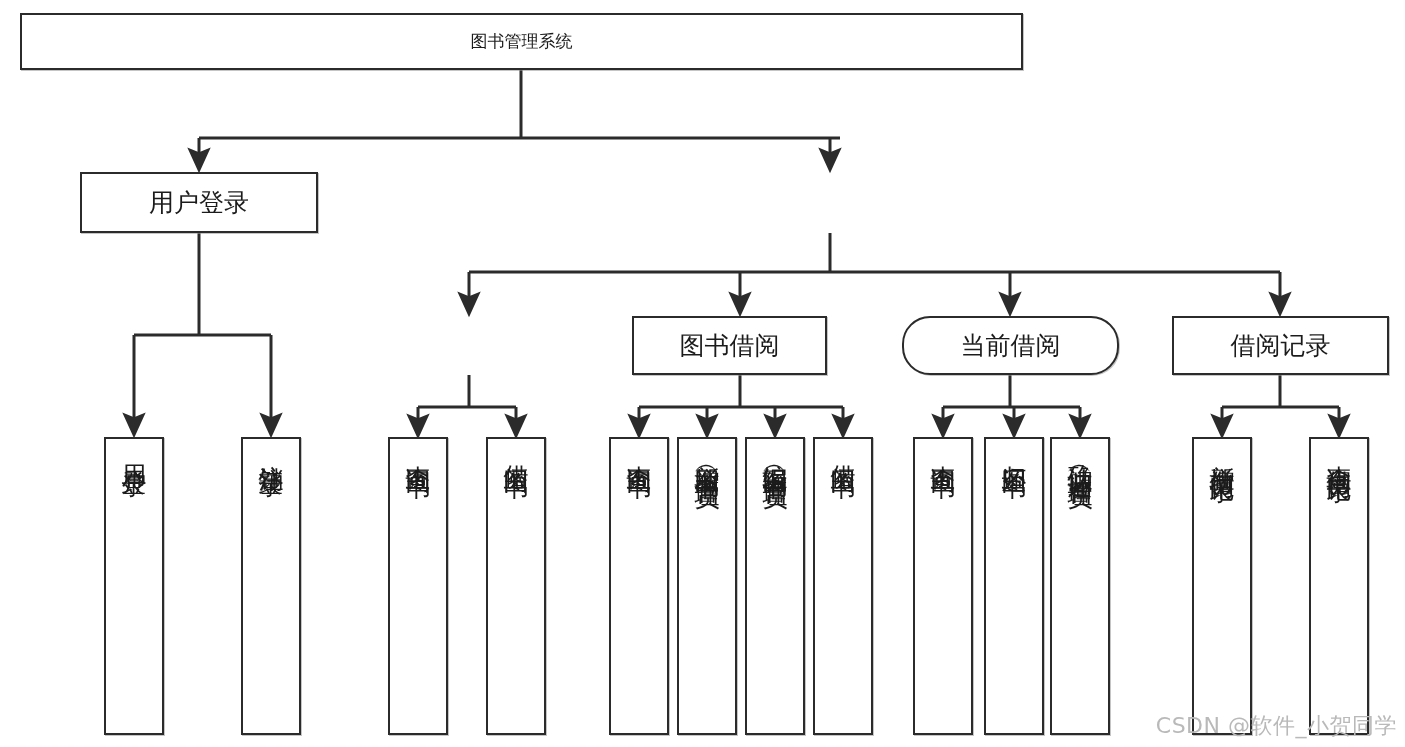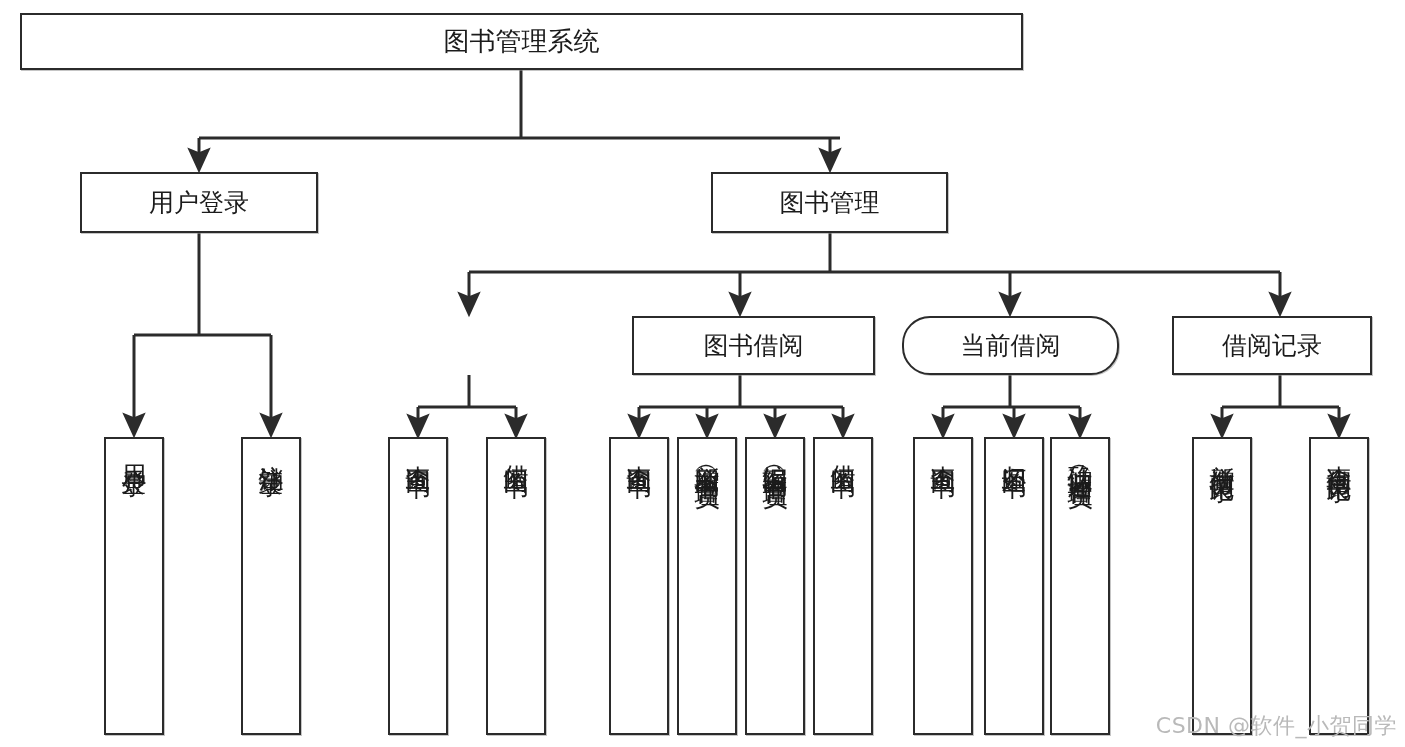--- a/index.html
+++ b/index.html
@@ -39,21 +39,21 @@
     display: block;
     text-align: center;
     line-height: 1.18;
     white-space: nowrap;
   }
   
   .node.h .node-label {
     font-size: 25px;
   }
   .node.title .node-label {
-    font-size: 26px;
+    font-size: 17px;
   }
   
   .node.v {
     align-items: flex-start;
     justify-content: center;
     padding-top: 6px;
   }
   .node.v .node-label {
     writing-mode: vertical-rl;
     text-orientation: upright;
@@ -129,31 +129,28 @@
     </g>
   </svg>
 
   <div class="node h title" style="left: 20px; top: 13px; width: 1003px; height: 57px;">
     <span class="node-label">图书管理系统</span>
   </div>
 
   <div class="node h" style="left: 80px; top: 172px; width: 238px; height: 61px;">
     <span class="node-label">用户登录</span>
   </div>
-  <div class="node h" style="left: 711px; top: 172px; width: 237px; height: 61px;">
-    <span class="node-label">图书管理</span>
-  </div>
 
-  <div class="node h" style="left: 632px; top: 316px; width: 243px; height: 59px;">
+  <div class="node h" style="left: 632px; top: 316px; width: 195px; height: 59px;">
     <span class="node-label">图书借阅</span>
   </div>
   <div class="node h" style="left: 902px; top: 316px; width: 217px; height: 59px; border-radius: 28px;">
     <span class="node-label">当前借阅</span>
   </div>
-  <div class="node h" style="left: 1172px; top: 316px; width: 200px; height: 59px;">
+  <div class="node h" style="left: 1172px; top: 316px; width: 217px; height: 59px;">
     <span class="node-label">借阅记录</span>
   </div>
 
   <div class="node v" style="left: 104px; top: 437px; width: 60px; height: 298px;">
     <span class="node-label">用户登录</span>
   </div>
   <div class="node v" style="left: 241px; top: 437px; width: 60px; height: 298px;">
     <span class="node-label">注销登录</span>
   </div>
   <div class="node v" style="left: 388px; top: 437px; width: 60px; height: 298px;">

